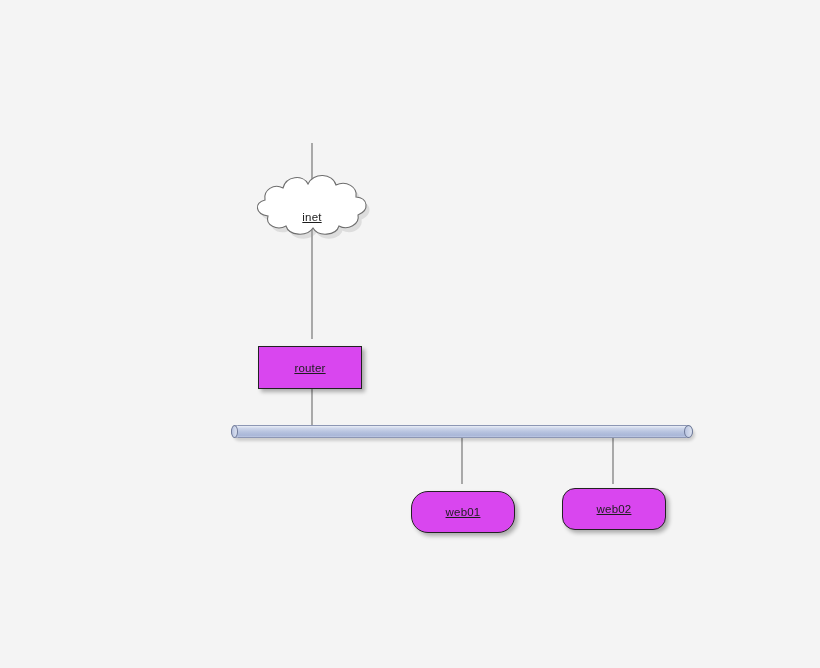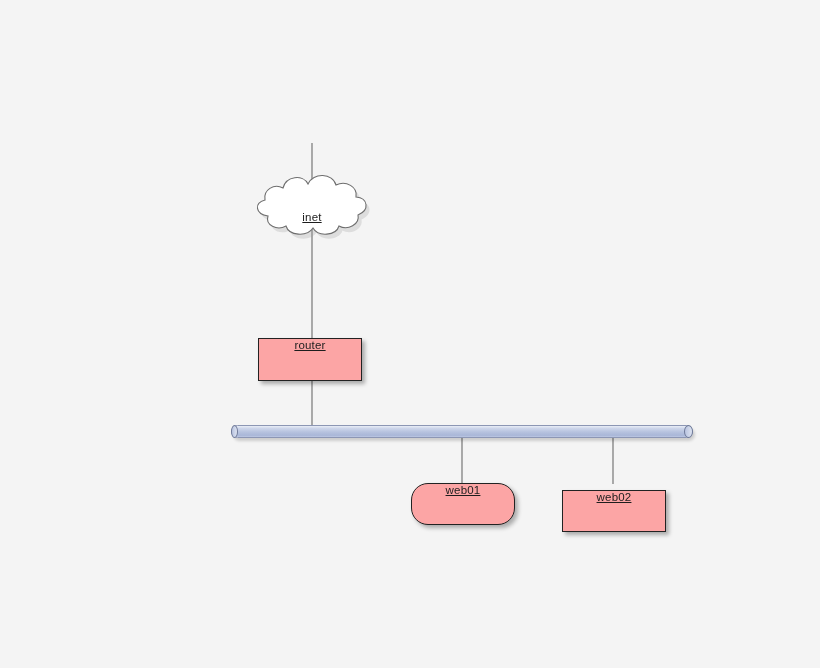--- a/index.html
+++ b/index.html
@@ -31,26 +31,28 @@
     font-size: 11.5px;
     color: #1d1d1d;
     letter-spacing: 0.2px;
     white-space: nowrap;
     text-align: center;
     pointer-events: none;
     text-decoration: underline;
   }
   .box-node {
     position: absolute;
-    background: #fca5a5;
+    background: #d946ef;
     border: 1.4px solid #222222;
     box-sizing: border-box;
     box-shadow: 3px 3px 4px rgba(0,0,0,0.30);
     display: flex;
+    align-items: center;
     justify-content: center;
+    margin-top: 8px;
   }
   .box-node .node-label {
     position: static;
   }
   .bus-node {
     position: absolute;
     box-sizing: border-box;
     border: 1px solid #8c96b4;
     border-radius: 7px;
     background: linear-gradient(to bottom,
@@ -119,17 +121,17 @@
 
   <div class="bus-node" style="left: 231px; top: 425px; width: 462px; height: 13px;">
   </div>
   <div class="bus-cap" style="left: 684px; top: 425px; width: 9px; height: 13px;"></div>
   <div class="bus-cap" style="left: 231px; top: 425px; width: 7px; height: 13px;"></div>
 
   <div class="box-node" style="left: 411px; top: 483px; width: 104px; height: 42px; border-radius: 17px;">
     <span class="node-label">web01</span>
   </div>
 
-  <div class="box-node" style="left: 562px; top: 490px; width: 104px; height: 42px;">
+  <div class="box-node" style="left: 562px; top: 480px; width: 104px; height: 42px; border-radius: 13px;">
     <span class="node-label">web02</span>
   </div>
 
 </div>
 
 </body></html>

